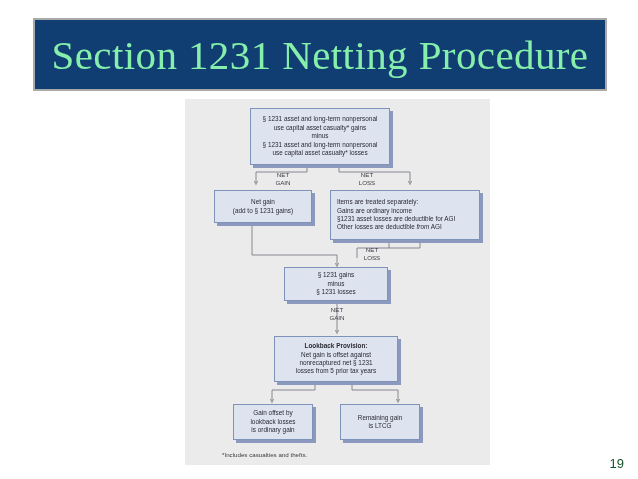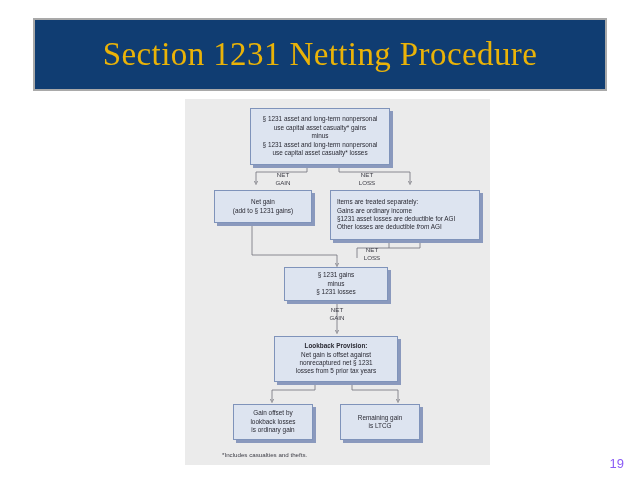--- a/index.html
+++ b/index.html
@@ -23,23 +23,23 @@
     width: 574px;
     height: 73px;
     background: #103d72;
     border: 2px solid #a9a9a9;
     box-sizing: border-box;
     display: flex;
     align-items: center;
     justify-content: center;
   }
   #slide-title {
-    color: #eab308;
+    color: #86efac;
     font-family: "Liberation Serif", serif;
-    font-size: 33px;
+    font-size: 41px;
     font-weight: 400;
     letter-spacing: 0.4px;
     white-space: nowrap;
   }
 
   
   #figure-panel {
     position: absolute;
     left: 185px;
     top: 99px;
@@ -102,21 +102,21 @@
     white-space: nowrap;
   }
 
   
   #page-number {
     position: absolute;
     right: 14px;
     bottom: 8px;
     font-family: "Liberation Sans", sans-serif;
     font-size: 13px;
-    color: #8b5cf6;
+    color: #14532d;
   }
 
   
   #connectors {
     position: absolute;
     left: 0;
     top: 0;
     width: 638px;
     height: 479px;
     pointer-events: none;

